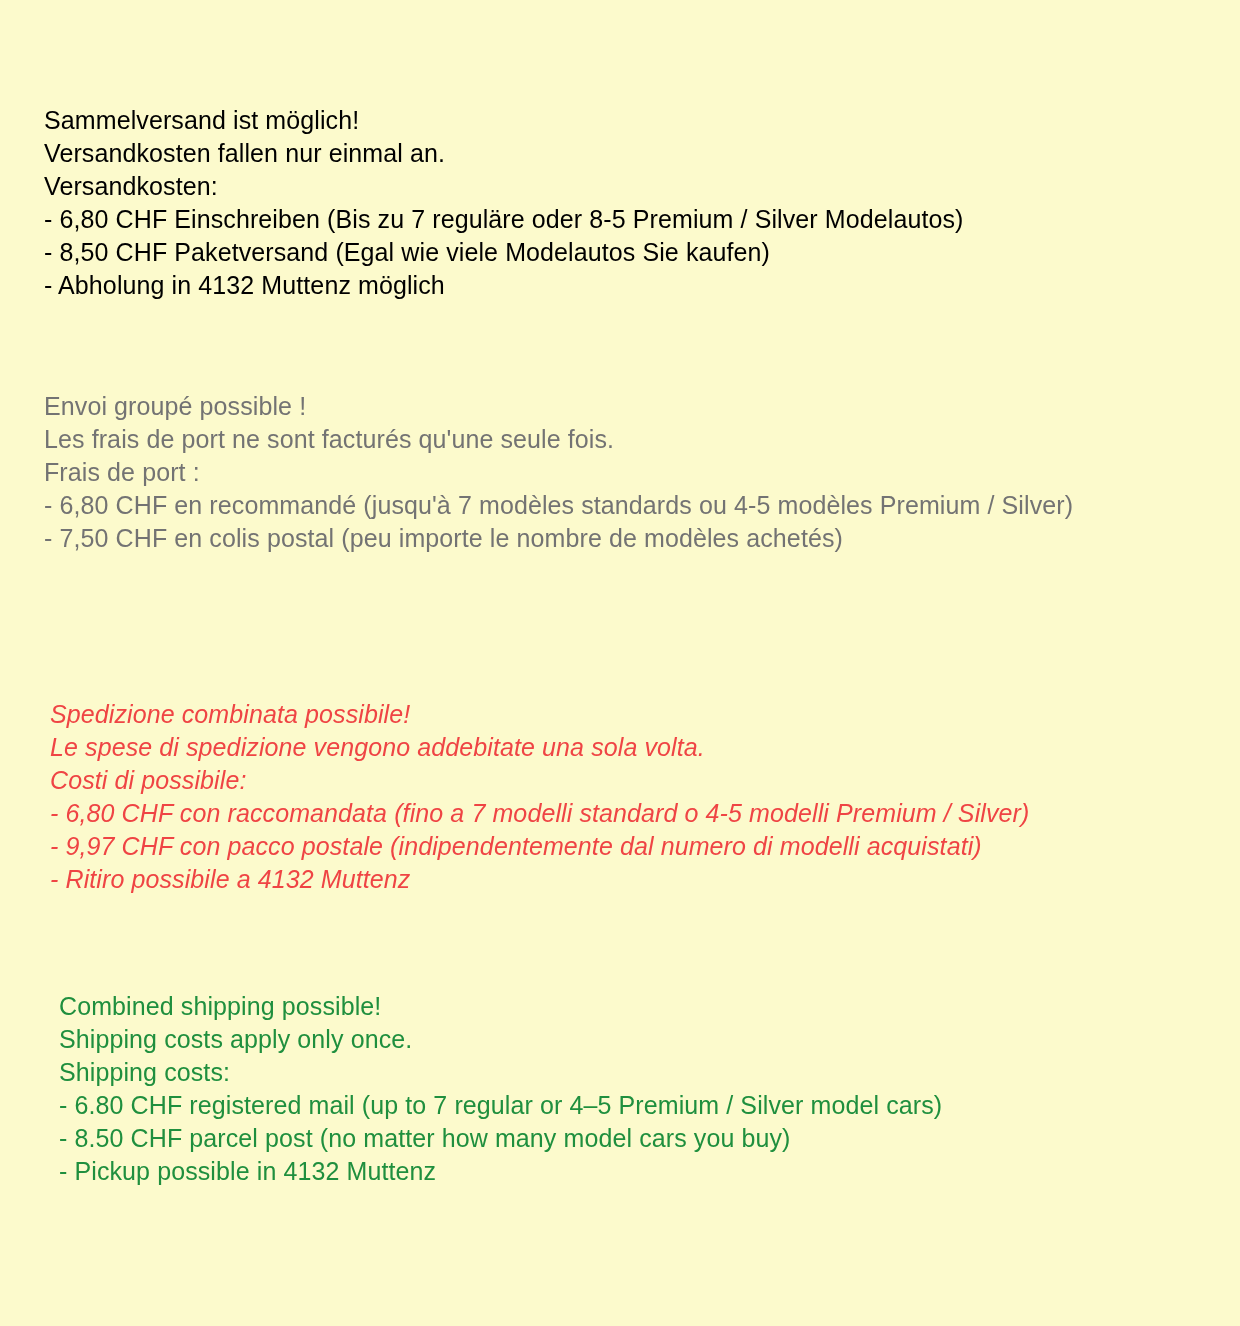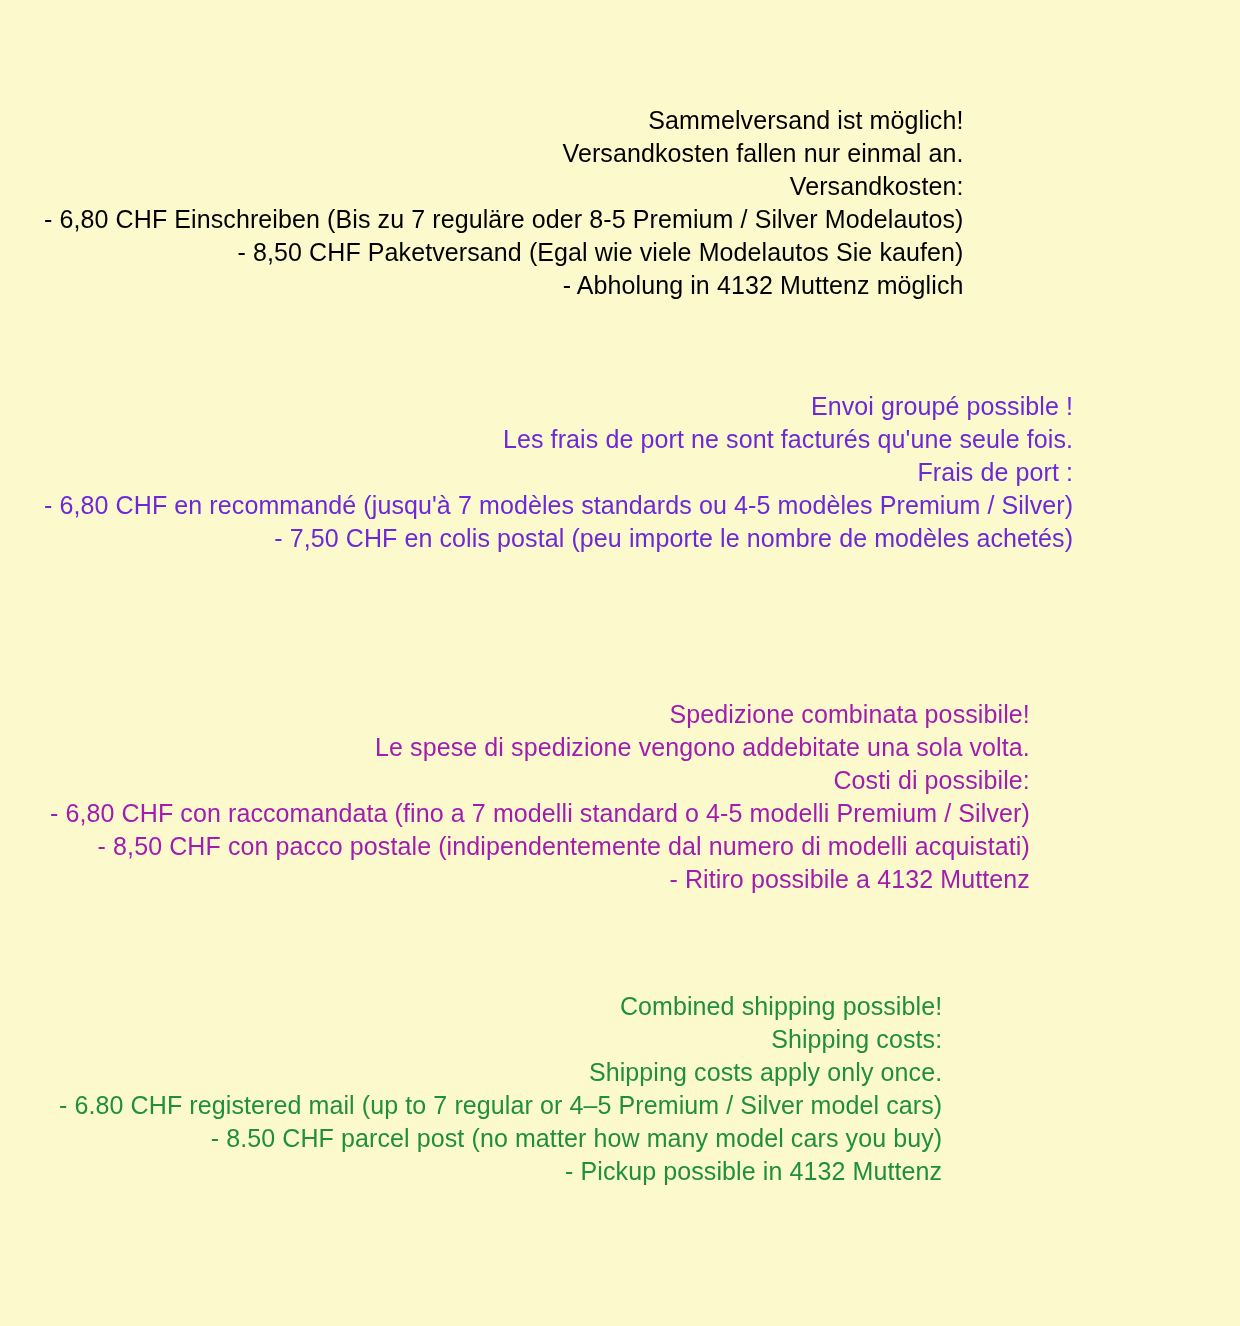--- a/index.html
+++ b/index.html
@@ -11,21 +11,20 @@
     height: 1326px;
     background: #FCFACC;
     font-family: "Liberation Sans", sans-serif;
     overflow: hidden;
     position: relative;
   }
   .page {
     position: relative;
     width: 1240px;
     height: 1326px;
-    text-align: right;
   }
   .lang-section {
     position: absolute;
     font-size: 25px;
     line-height: 33px;
     white-space: nowrap;
     letter-spacing: 0.1px;
   }
   .sec-german  { left: 44px; top: 104px; }
   .sec-french  { left: 44px; top: 390px; }
@@ -40,39 +39,39 @@
 
   <div class="lang-section sec-german" style="color: rgb(0, 0, 0);">
     <span class="text-line">Sammelversand ist möglich!</span>
     <span class="text-line">Versandkosten fallen nur einmal an.</span>
     <span class="text-line">Versandkosten:</span>
     <span class="text-line">- 6,80 CHF Einschreiben (Bis zu 7 reguläre oder 8-5 Premium / Silver Modelautos)</span>
     <span class="text-line">- 8,50 CHF Paketversand (Egal wie viele Modelautos Sie kaufen)</span>
     <span class="text-line">- Abholung in 4132 Muttenz möglich</span>
   </div>
 
-  <div class="lang-section sec-french" style="color: #6d28d9;">
+  <div class="lang-section sec-french" style="color: #737373;">
     <span class="text-line">Envoi groupé possible !</span>
     <span class="text-line">Les frais de port ne sont facturés qu'une seule fois.</span>
     <span class="text-line">Frais de port :</span>
     <span class="text-line">- 6,80 CHF en recommandé (jusqu'à 7 modèles standards ou 4-5 modèles Premium / Silver)</span>
     <span class="text-line">- 7,50 CHF en colis postal (peu importe le nombre de modèles achetés)</span>
   </div>
 
-  <div class="lang-section sec-italian" style="color: #a21caf;">
+  <div class="lang-section sec-italian" style="color: #ef4444; font-style: italic;">
     <span class="text-line">Spedizione combinata possibile!</span>
     <span class="text-line">Le spese di spedizione vengono addebitate una sola volta.</span>
     <span class="text-line">Costi di possibile:</span>
     <span class="text-line">- 6,80 CHF con raccomandata (fino a 7 modelli standard o 4-5 modelli Premium / Silver)</span>
-    <span class="text-line">- 8,50 CHF con pacco postale (indipendentemente dal numero di modelli acquistati)</span>
+    <span class="text-line">- 9,97 CHF con pacco postale (indipendentemente dal numero di modelli acquistati)</span>
     <span class="text-line">- Ritiro possibile a 4132 Muttenz</span>
   </div>
 
   <div class="lang-section sec-english" style="color: rgb(31, 143, 62);">
     <span class="text-line">Combined shipping possible!</span>
+    <span class="text-line">Shipping costs apply only once.</span>
     <span class="text-line">Shipping costs:</span>
-    <span class="text-line">Shipping costs apply only once.</span>
     <span class="text-line">- 6.80 CHF registered mail (up to 7 regular or 4–5 Premium / Silver model cars)</span>
     <span class="text-line">- 8.50 CHF parcel post (no matter how many model cars you buy)</span>
     <span class="text-line">- Pickup possible in 4132 Muttenz</span>
   </div>
 
 </div>
 
 </body></html>

